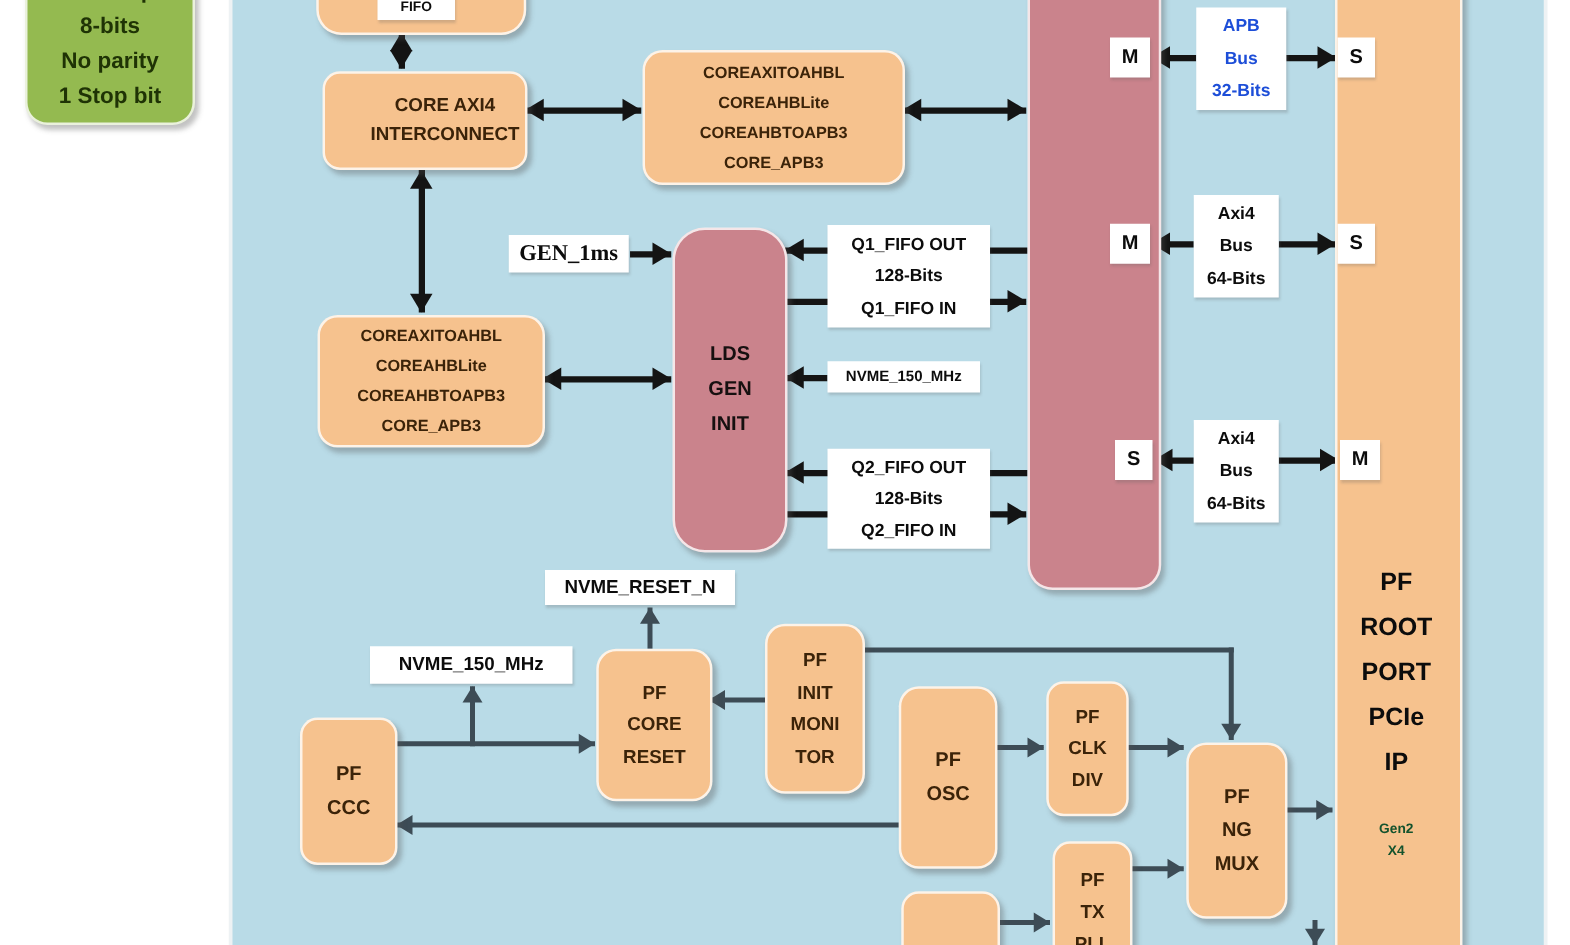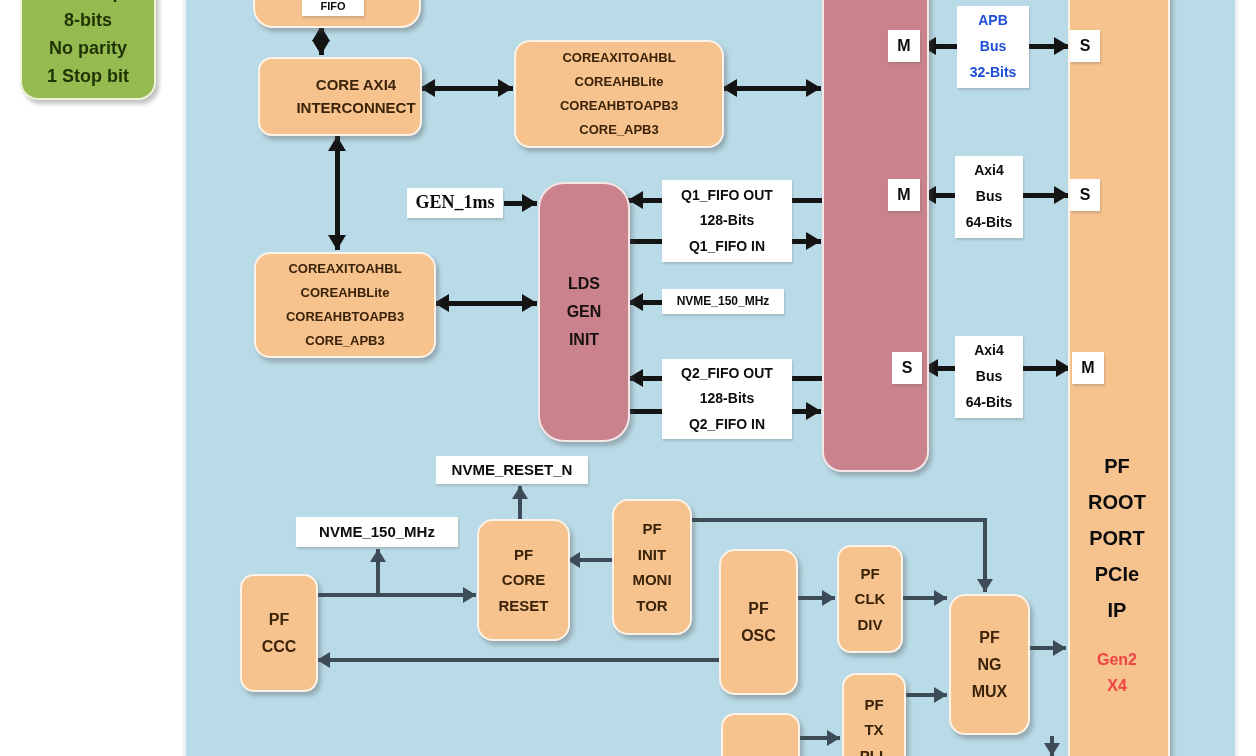--- a/index.html
+++ b/index.html
@@ -212,21 +212,21 @@
     <div class="wlabel noBg" style="left: 1068px; top: 438px; width: 98px; height: 200px; z-index: 3;">
       <div class="lines" style="font-size: 20px; line-height: 1.8; color: rgb(12, 12, 12);">
         <div class="lineRow">PF</div>
         <div class="lineRow">ROOT</div>
         <div class="lineRow">PORT</div>
         <div class="lineRow">PCIe</div>
         <div class="lineRow">IP</div>
       </div>
     </div>
     <div class="wlabel noBg" style="left: 1068px; top: 646px; width: 98px; height: 54px; z-index: 3;">
-      <div class="lines" style="font-size: 16px; line-height: 1.6; color: #ef4444;">
+      <div class="lines" style="font-size: 11px; line-height: 1.6; color: #14532d;">
         <div class="lineRow">Gen2</div>
         <div class="lineRow">X4</div>
       </div>
     </div>
     <div class="aline" style="left: 318.5px; top: 26px; width: 5px; height: 29px; background: rgb(20, 20, 20); z-index: 1;"></div>
     <div class="ahead" style="z-index: 1; left: 312px; top: 26px; border-left: 9px solid transparent; border-right: 9px solid transparent; border-bottom: 15px solid rgb(20, 20, 20);"></div>
     <div class="ahead" style="z-index: 1; left: 312px; top: 40px; border-left: 9px solid transparent; border-right: 9px solid transparent; border-top: 15px solid rgb(20, 20, 20);"></div>
     <div class="aline" style="left: 420px; top: 85.5px; width: 93px; height: 5px; background: rgb(20, 20, 20); z-index: 1;"></div>
     <div class="ahead" style="z-index: 1; left: 420px; top: 79px; border-top: 9px solid transparent; border-bottom: 9px solid transparent; border-right: 15px solid rgb(20, 20, 20);"></div>
     <div class="ahead" style="z-index: 1; left: 498px; top: 79px; border-top: 9px solid transparent; border-bottom: 9px solid transparent; border-left: 15px solid rgb(20, 20, 20);"></div>

